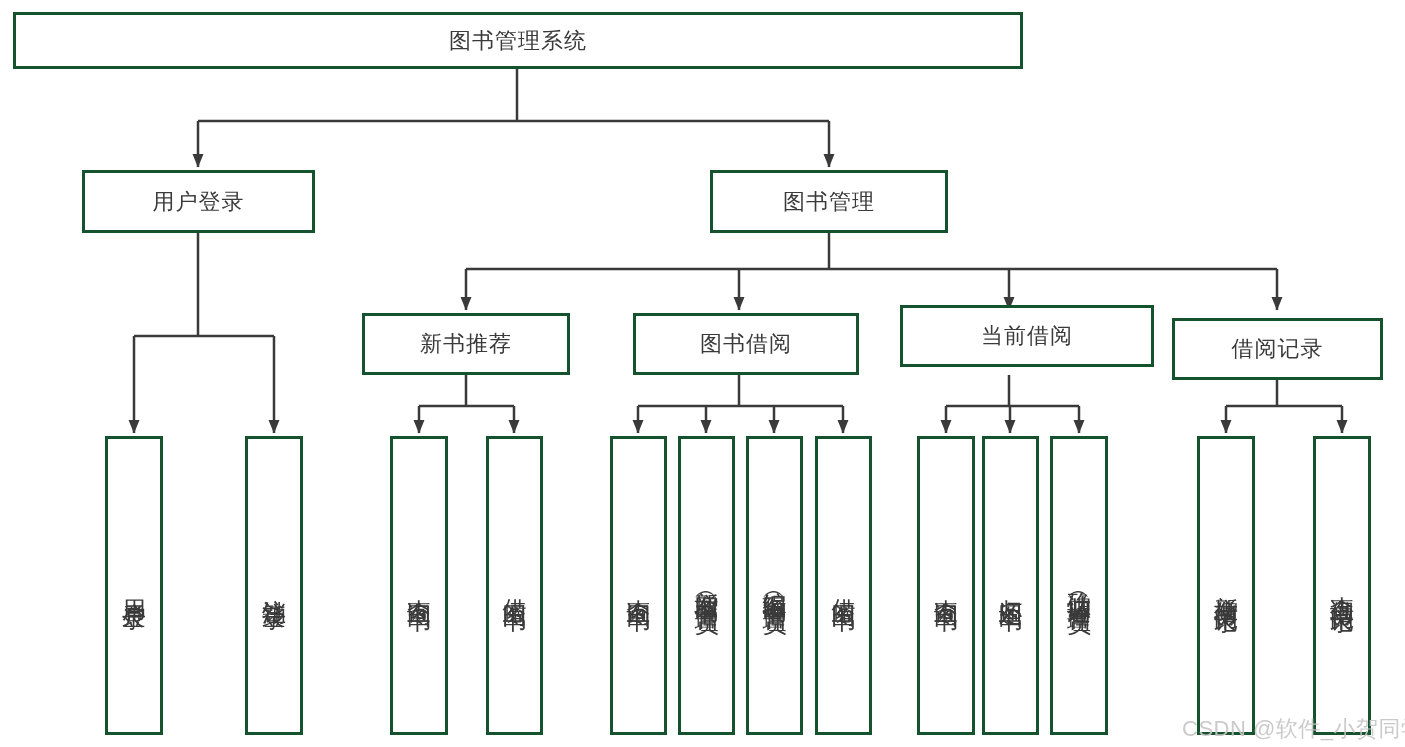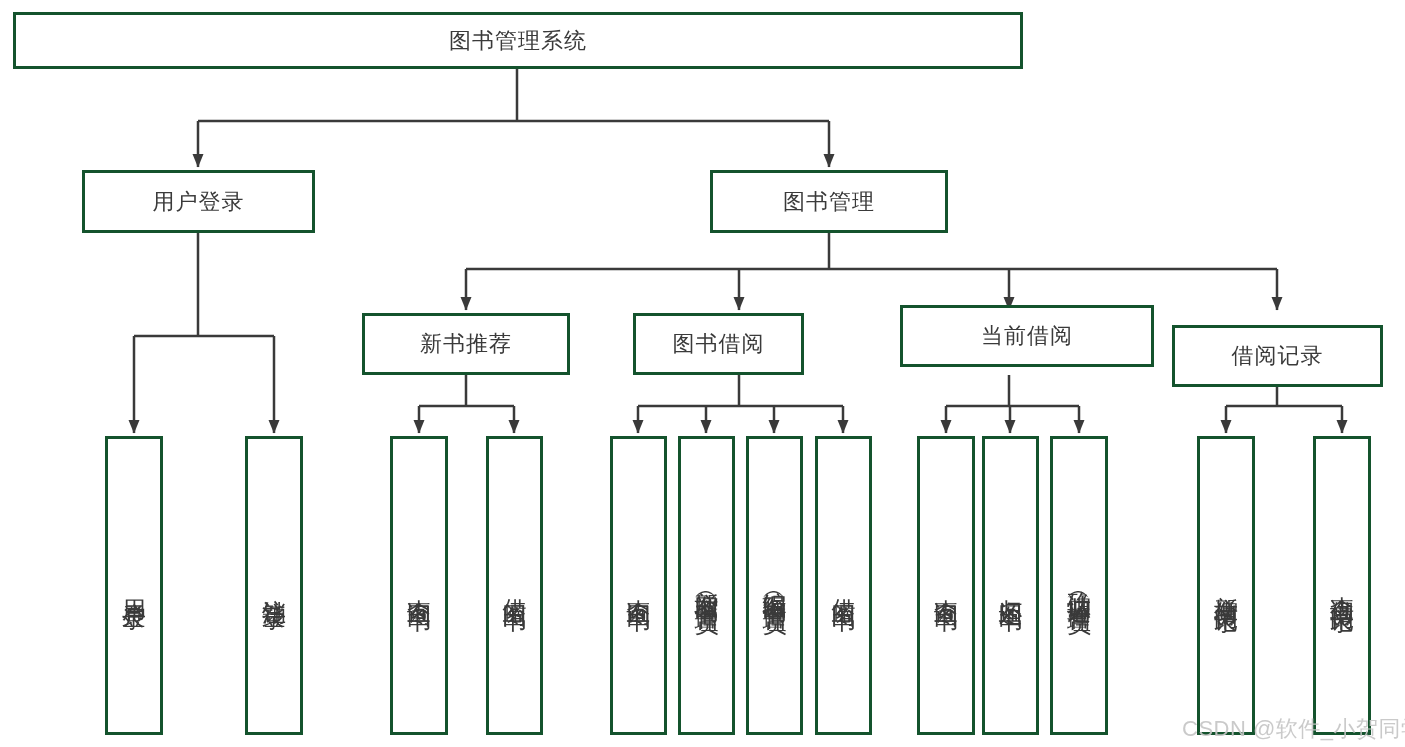--- a/index.html
+++ b/index.html
@@ -112,27 +112,27 @@
   <div class="node h" style="left:82px;top:170px;width:233px;height:63px">
     <span class="lbl">用户登录</span>
   </div>
   <div class="node h" style="left:362px;top:313px;width:208px;height:62px">
     <span class="lbl">新书推荐</span>
   </div>
 
   <div class="node h" style="left:710px;top:170px;width:238px;height:63px">
     <span class="lbl">图书管理</span>
   </div>
-  <div class="node h" style="left:633px;top:313px;width:171px;height:62px">
+  <div class="node h" style="left:633px;top:313px;width:226px;height:62px">
     <span class="lbl">图书借阅</span>
   </div>
   <div class="node h" style="left:900px;top:305px;width:254px;height:62px">
     <span class="lbl">当前借阅</span>
   </div>
-  <div class="node h" style="left:1172px;top:325px;width:211px;height:62px">
+  <div class="node h" style="left:1172px;top:318px;width:211px;height:62px">
     <span class="lbl">借阅记录</span>
   </div>
 
   <div class="node v" style="left:105px;top:436px;width:58px;height:299px">
     <span class="lbl">用户登录</span>
   </div>
   <div class="node v" style="left:245px;top:436px;width:58px;height:299px">
     <span class="lbl">注销登录</span>
   </div>
 

